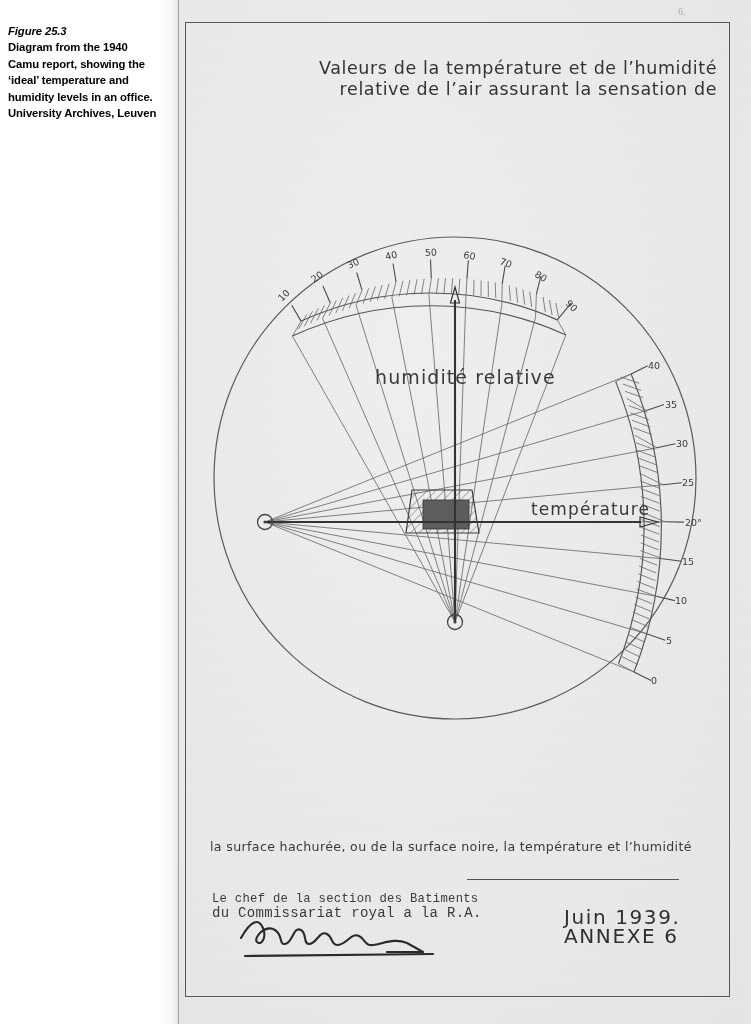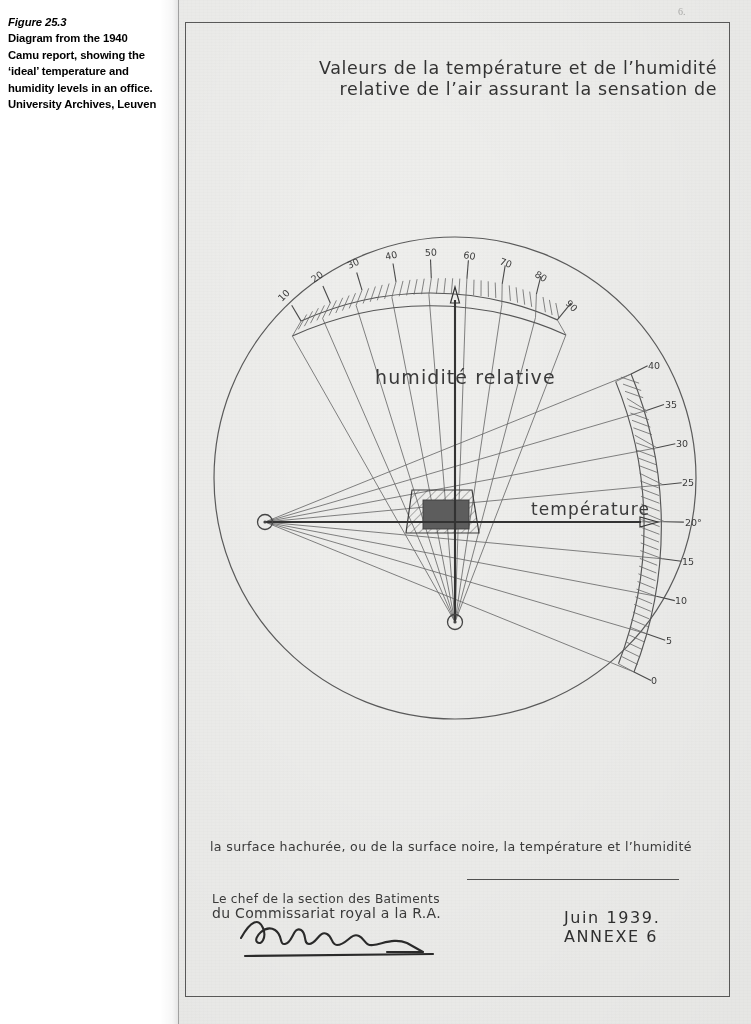--- a/index.html
+++ b/index.html
@@ -33,20 +33,21 @@
     font-size: 11.3px;
     font-weight: bold;
     line-height: 16.4px;
     color: #000000;
     letter-spacing: -0.1px;
   }
   #caption-figno {
     display: block;
     font-style: italic;
     font-weight: bold;
+    margin-top: 9px;
   }
 
   
   #gutter-shade {
     position: absolute;
     left: 150px; top: 0;
     width: 36px; height: 1024px;
     background: linear-gradient(to right,
        rgba(255,255,255,0) 0%,
        rgba(255,255,255,0) 28%,
@@ -158,27 +159,28 @@
     border-top: 1.2px solid rgba(0,0,0,0.65);
   }
   #signer-block {
     position: absolute;
     left: 33px; top: 893px;
     width: 330px;
     font-size: 12.2px;
     line-height: 13.6px;
     letter-spacing: 0.3px;
     color: #3a3a3a;
+    font-family: Liberation Mono, monospace;
   }
   #signer-block .l2 { font-size: 14px; }
   #date-block {
     position: absolute;
     left: 385px; top: 908px;
     width: 160px;
-    font-size: 16px;
+    font-size: 20px;
     line-height: 19px;
     letter-spacing: 1.6px;
     color: #2f2f2f;
     text-align: left;
   }
   #signature {
     position: absolute;
     left: 58px; top: 912px;
     width: 230px; height: 48px;
   }

